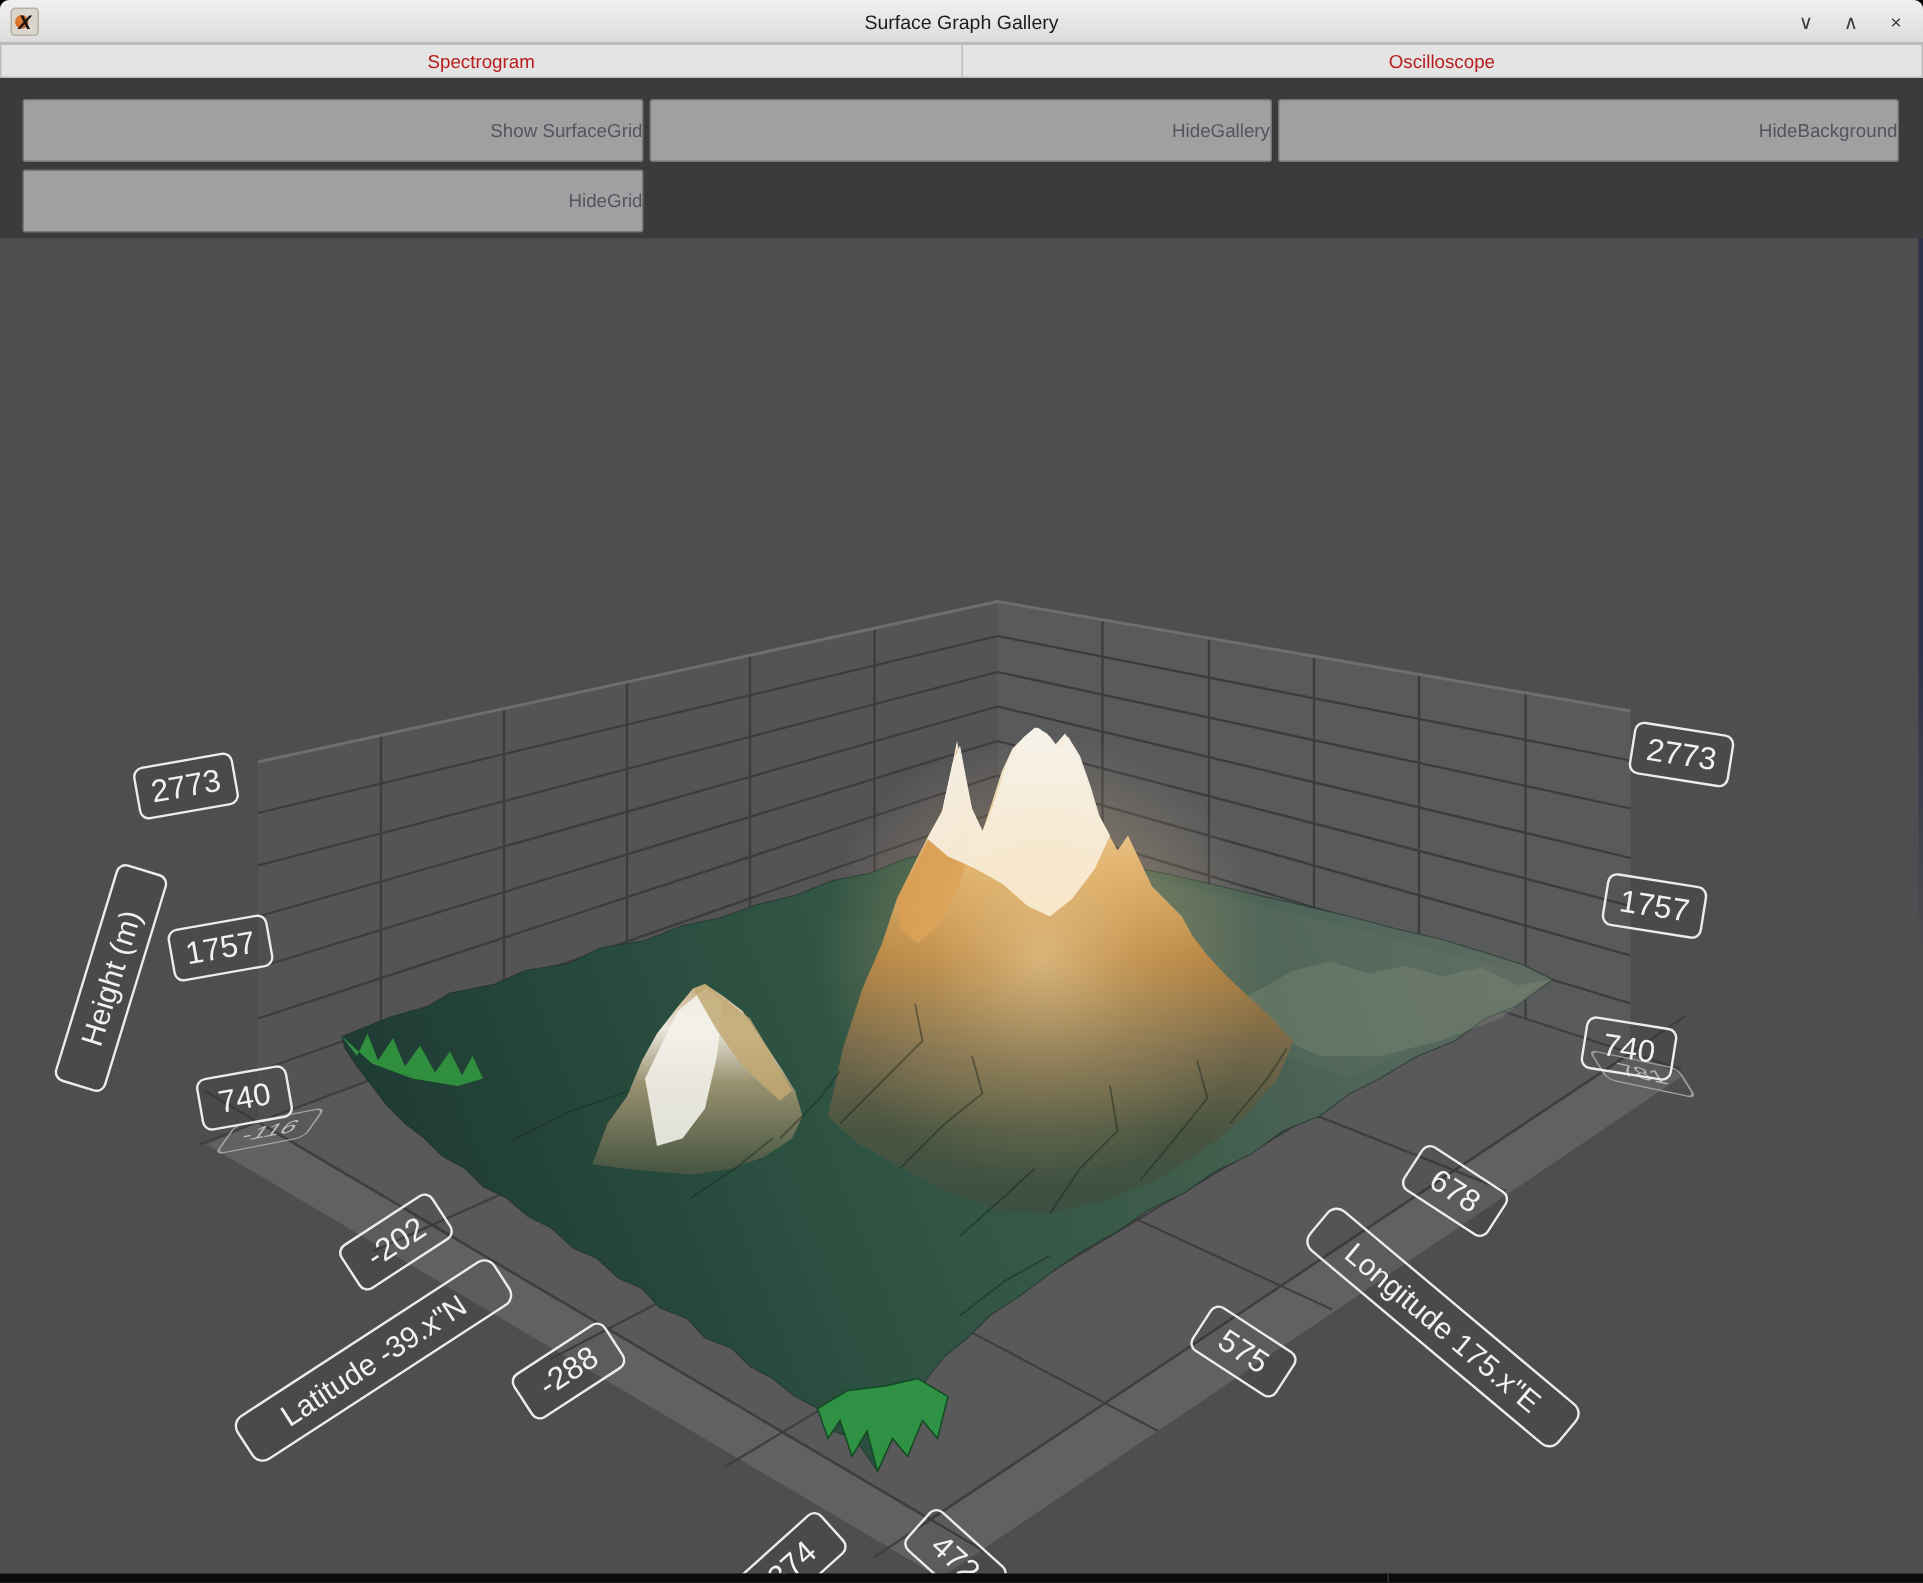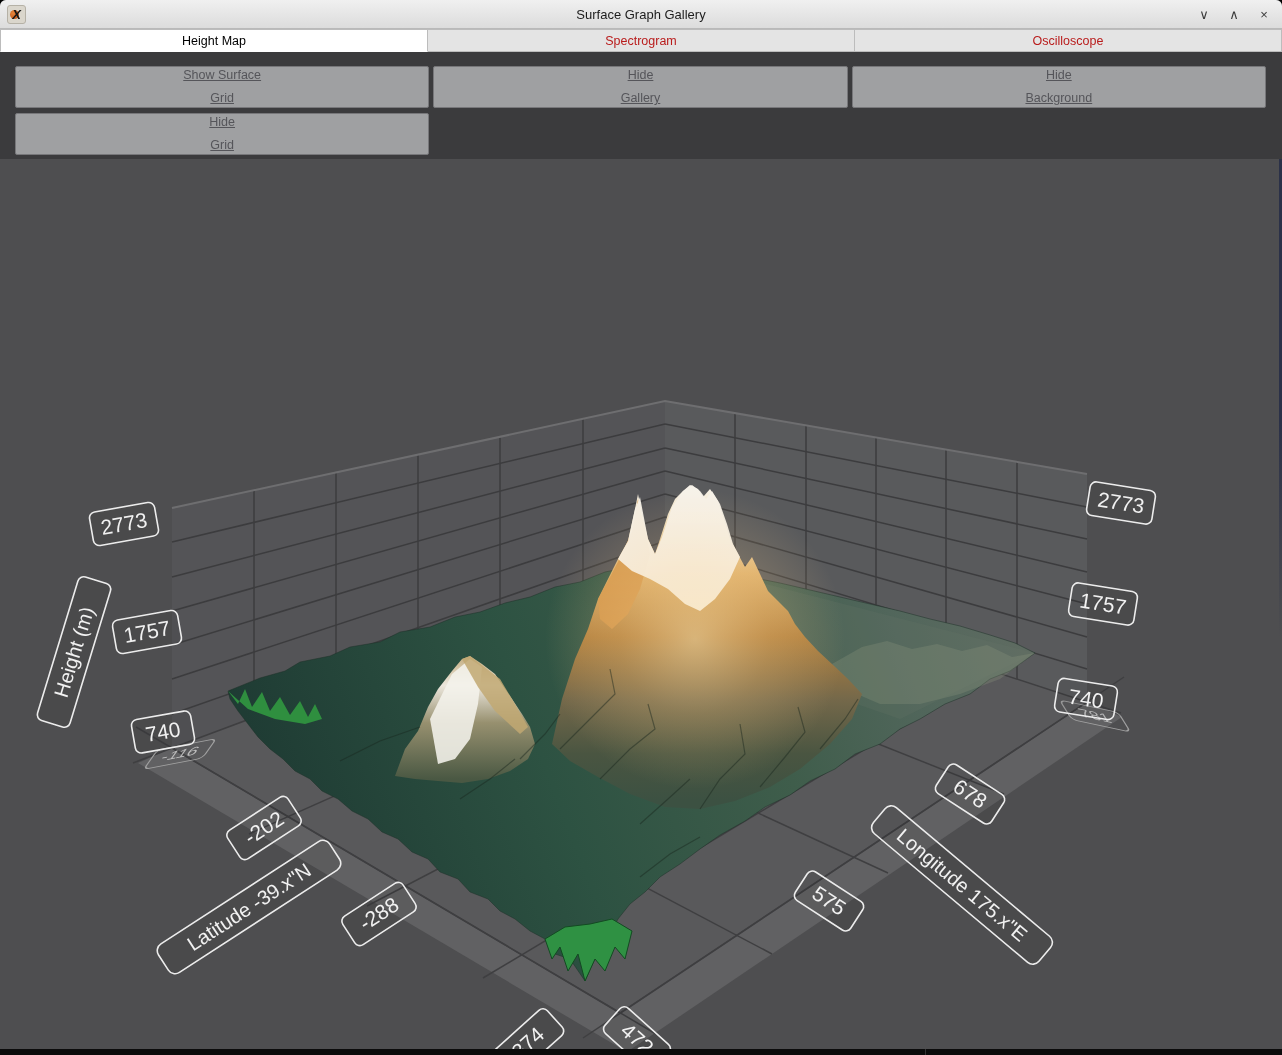--- a/index.html
+++ b/index.html
@@ -22,22 +22,22 @@
   .tabbar{height:23px;display:flex;background:#d8d8d8;}
   .tab{flex:1;display:flex;align-items:center;justify-content:center;font-size:12.5px;color:#b91c1c;
     background:#e4e4e4;border:1px solid #bcbcbc;border-left:none;box-sizing:border-box;}
   .tab:first-child{border-left:1px solid #bcbcbc;}
   .tab.active{background:#ffffff;border-bottom-color:#ffffff;color:#000;}
 
   
   .toolbar{height:107px;background:#3b3b3d;box-sizing:border-box;padding:14px 16px 4px 15px;
     display:grid;grid-template-columns:1fr 1fr 1fr;grid-template-rows:42px 42px;gap:5px 4px;}
   .tbtn{background:#9fa0a2;border:1px solid #77777a;border-radius:2px;color:#55555a;font-size:12.5px;
-    font-family:"Liberation Sans",sans-serif;line-height:1.35;display:flex;flex-direction:column;
-    align-items:center;justify-content:space-between;padding:0;text-decoration:underline;}
+    font-family:"Liberation Sans",sans-serif;line-height:1.35;display:flex;
+    align-items:center;justify-content:flex-end;padding:0;}
   .tbtn span{display:block;}
 
   
   .graph{width:1282px;height:890px;background:#4e4e50;position:relative;}
   .graph svg{display:block;}
   .edge-strip{position:absolute;right:0;top:0;width:3px;height:480px;
     background:linear-gradient(#2b3148 0%,#2b3148 55%,rgba(43,49,72,0) 100%);}
   .wallgrid{stroke:#3c3c3e;stroke-width:1.5;}
   .floorgrid{stroke:#3f3f41;stroke-width:1.5;}
   .rim{stroke:#6e6e70;stroke-width:2;fill:none;}
@@ -64,23 +64,20 @@
     </span>
     <div class="title">Surface Graph Gallery</div>
     <div class="win-controls">
       <span class="win-btn">∨</span>
       <span class="win-btn">∧</span>
       <span class="win-btn">×</span>
     </div>
   </div>
 
   <div class="tabbar">
-    <div class="tab active">
-      <span>Height Map</span>
-    </div>
     <div class="tab">
       <span>Spectrogram</span>
     </div>
     <div class="tab">
       <span>Oscilloscope</span>
     </div>
   </div>
 
   <div class="toolbar">
     <button class="tbtn">

